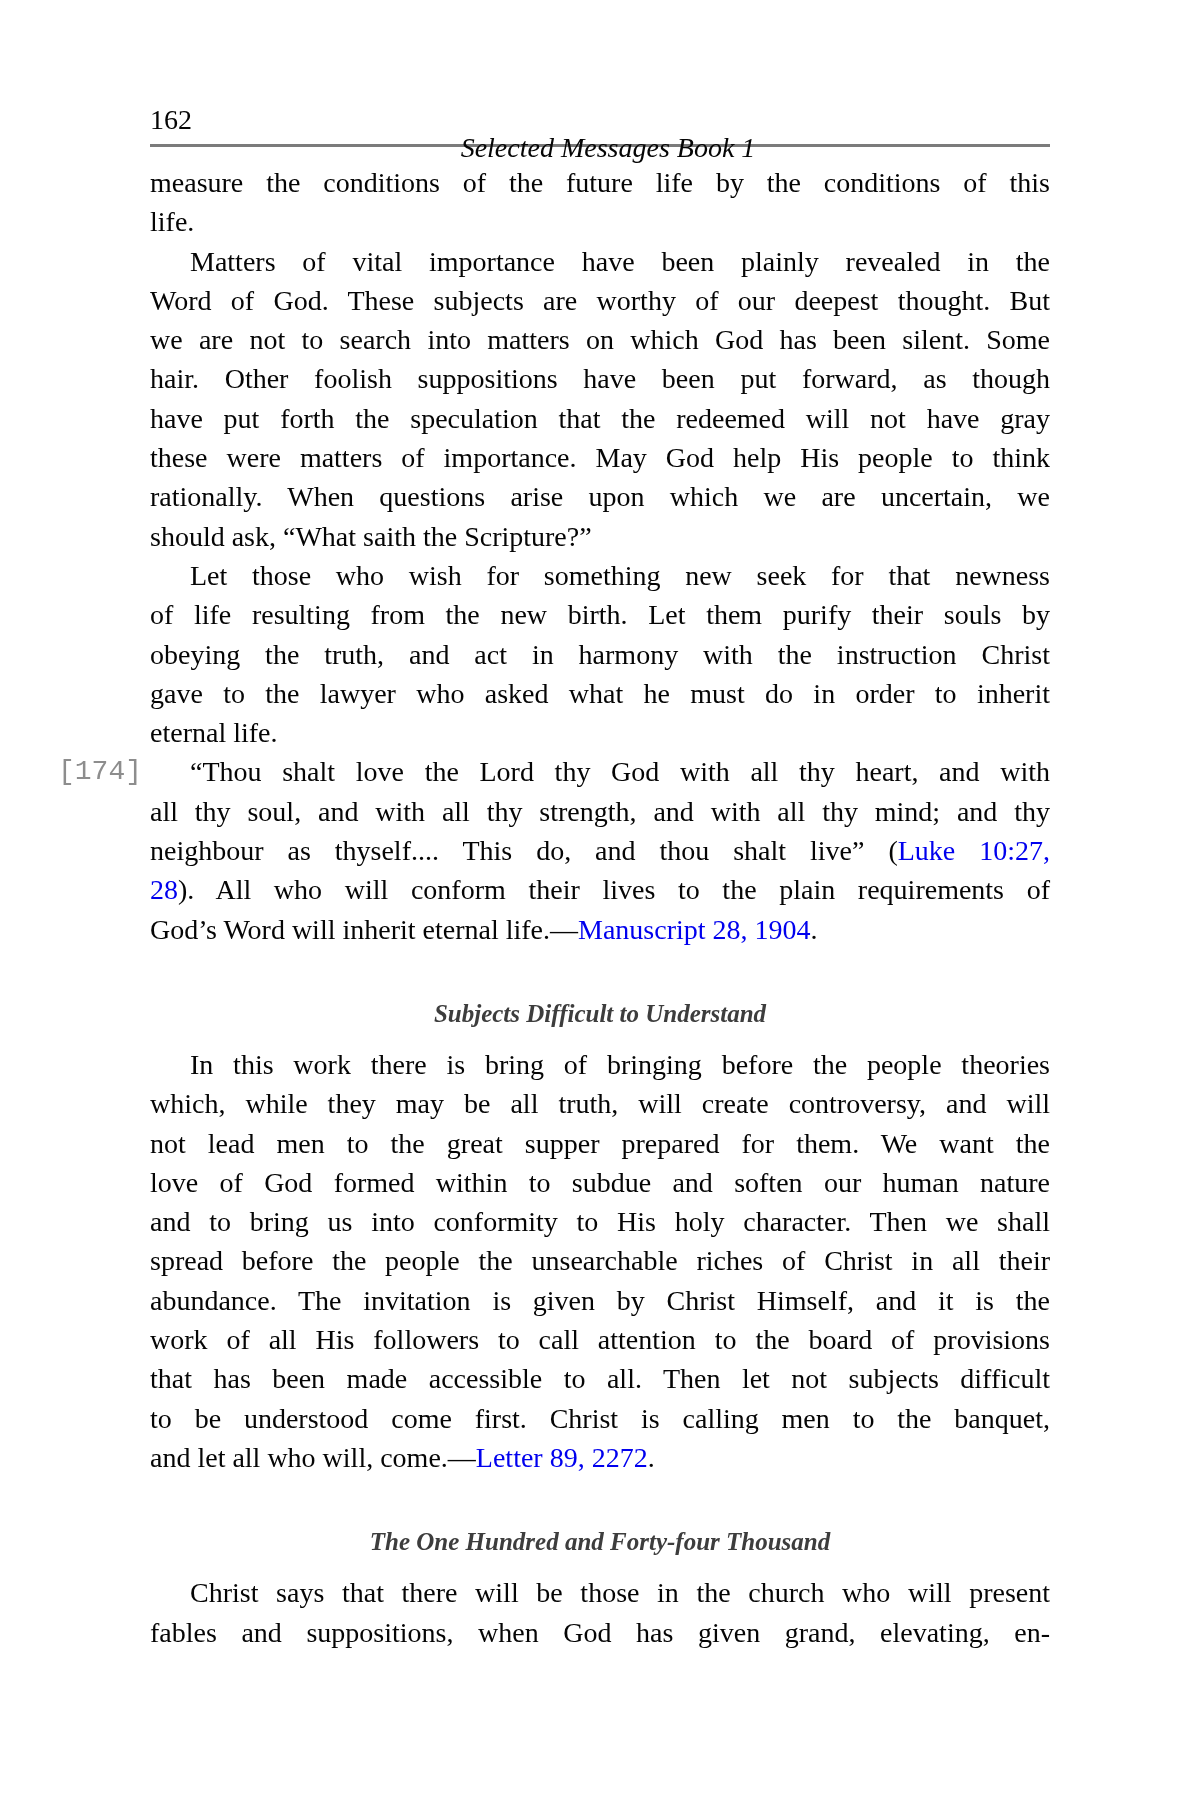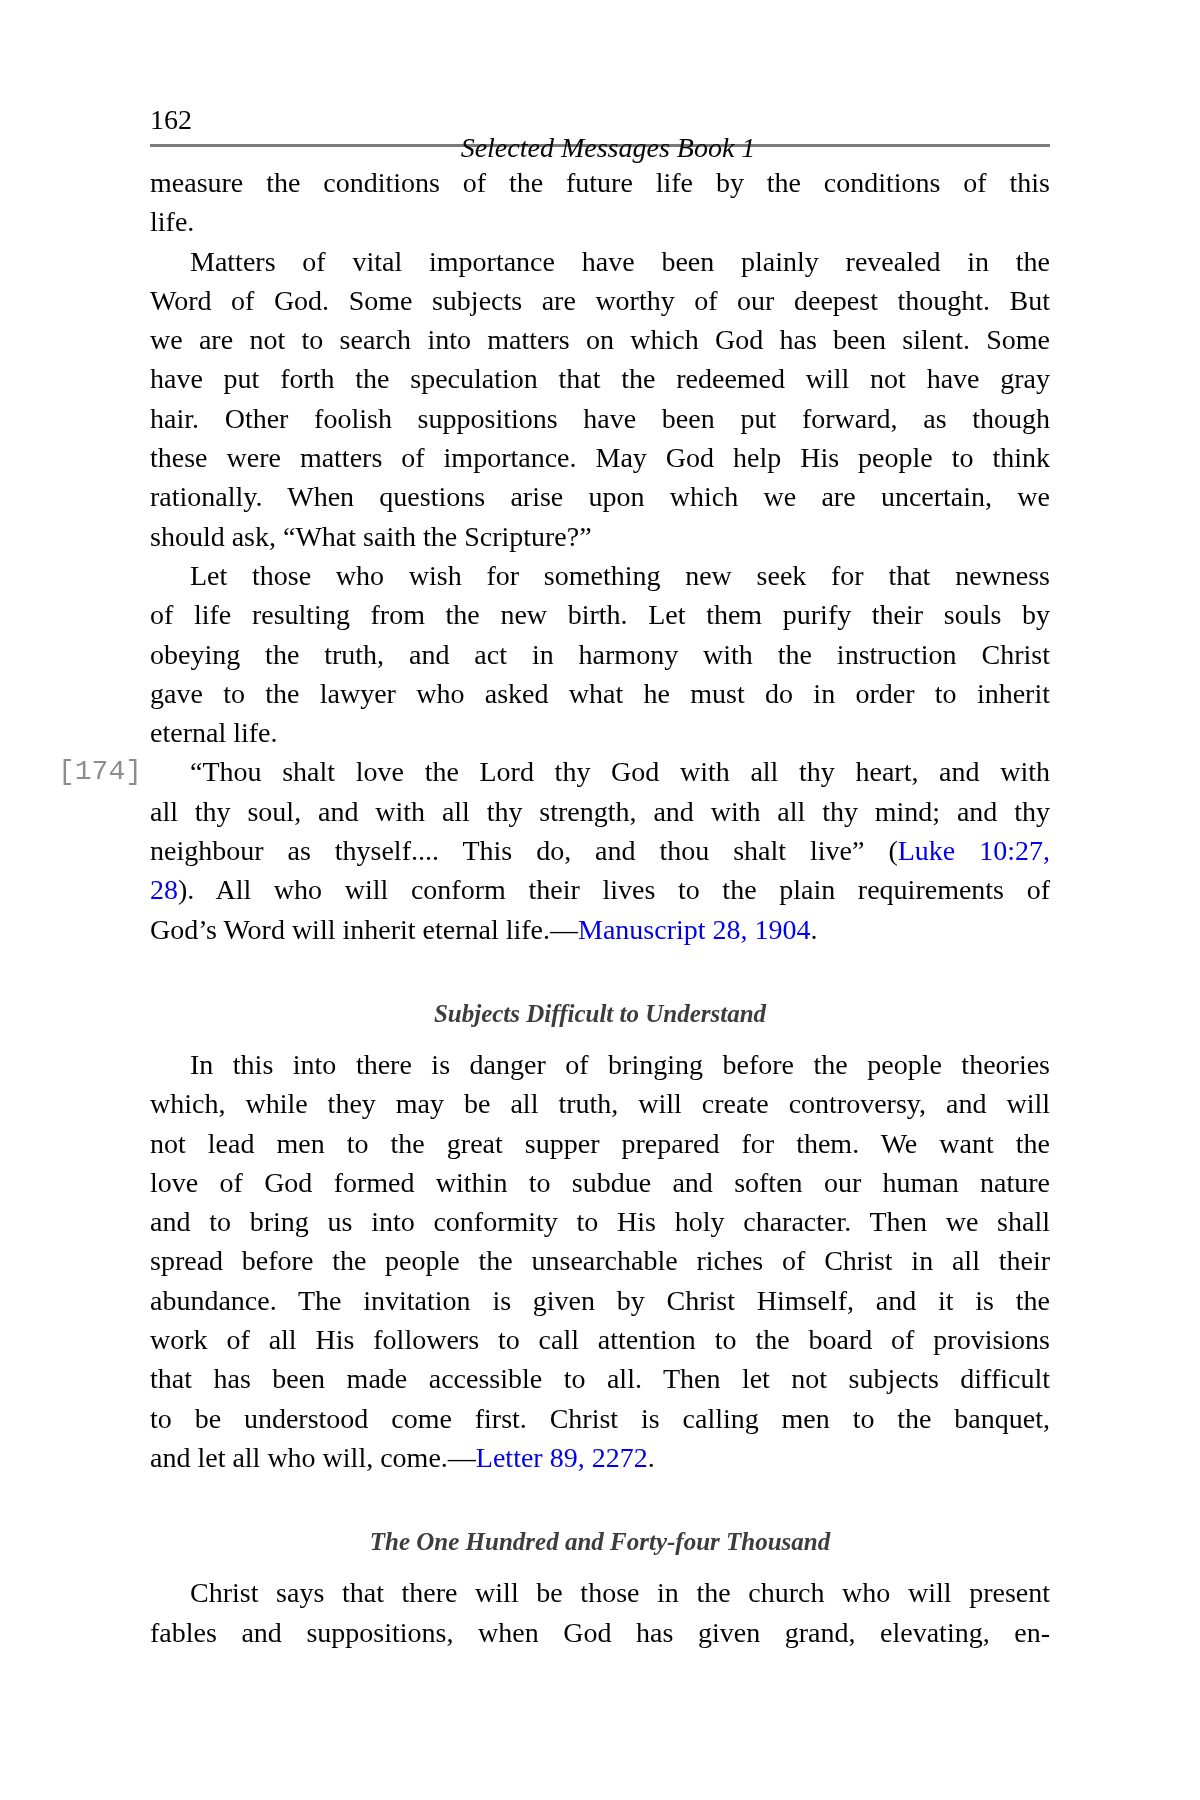--- a/index.html
+++ b/index.html
@@ -50,24 +50,24 @@
       <span class="runtitle">Selected Messages Book 1</span>
     </div>
     <div class="rule"></div>
     <div class="body">
         <div class="para">
           <div class="ln"><span>measure the conditions of the future life by the conditions of this</span></div>
           <div class="ln end"><span>life.</span></div>
         </div>
         <div class="para">
           <div class="ln first"><span>Matters of vital importance have been plainly revealed in the</span></div>
-          <div class="ln"><span>Word of God. Some subjects are worthy of our deepest thought. But</span></div>
+          <div class="ln"><span>Word of God. These subjects are worthy of our deepest thought. But</span></div>
           <div class="ln"><span>we are not to search into matters on which God has been silent. Some</span></div>
+          <div class="ln"><span>hair. Other foolish suppositions have been put forward, as though</span></div>
           <div class="ln"><span>have put forth the speculation that the redeemed will not have gray</span></div>
-          <div class="ln"><span>hair. Other foolish suppositions have been put forward, as though</span></div>
           <div class="ln"><span>these were matters of importance. May God help His people to think</span></div>
           <div class="ln"><span>rationally. When questions arise upon which we are uncertain, we</span></div>
           <div class="ln end"><span>should ask, “What saith the Scripture?”</span></div>
         </div>
         <div class="para">
           <div class="ln first"><span>Let those who wish for something new seek for that newness</span></div>
           <div class="ln"><span>of life resulting from the new birth. Let them purify their souls by</span></div>
           <div class="ln"><span>obeying the truth, and act in harmony with the instruction Christ</span></div>
           <div class="ln"><span>gave to the lawyer who asked what he must do in order to inherit</span></div>
           <div class="ln end"><span>eternal life.</span></div>
@@ -75,21 +75,21 @@
         <div class="para">
           <span class="marker">[174]</span>
           <div class="ln first"><span>“Thou shalt love the Lord thy God with all thy heart, and with</span></div>
           <div class="ln"><span>all thy soul, and with all thy strength, and with all thy mind; and thy</span></div>
           <div class="ln"><span>neighbour as thyself.... This do, and thou shalt live” (</span><span class="link">Luke 10:27,</span></div>
           <div class="ln"><span class="link">28</span><span>). All who will conform their lives to the plain requirements of</span></div>
           <div class="ln end"><span>God’s Word will inherit eternal life.—</span><span class="link">Manuscript 28, 1904</span><span>.</span></div>
         </div>
         <div class="heading">Subjects Difficult to Understand</div>
         <div class="para">
-          <div class="ln first"><span>In this into there is danger of bringing before the people theories</span></div>
+          <div class="ln first"><span>In this work there is bring of bringing before the people theories</span></div>
           <div class="ln"><span>which, while they may be all truth, will create controversy, and will</span></div>
           <div class="ln"><span>not lead men to the great supper prepared for them. We want the</span></div>
           <div class="ln"><span>love of God formed within to subdue and soften our human nature</span></div>
           <div class="ln"><span>and to bring us into conformity to His holy character. Then we shall</span></div>
           <div class="ln"><span>spread before the people the unsearchable riches of Christ in all their</span></div>
           <div class="ln"><span>abundance. The invitation is given by Christ Himself, and it is the</span></div>
           <div class="ln"><span>work of all His followers to call attention to the board of provisions</span></div>
           <div class="ln"><span>that has been made accessible to all. Then let not subjects difficult</span></div>
           <div class="ln"><span>to be understood come first. Christ is calling men to the banquet,</span></div>
           <div class="ln end"><span>and let all who will, come.—</span><span class="link">Letter 89, 2272</span><span>.</span></div>

